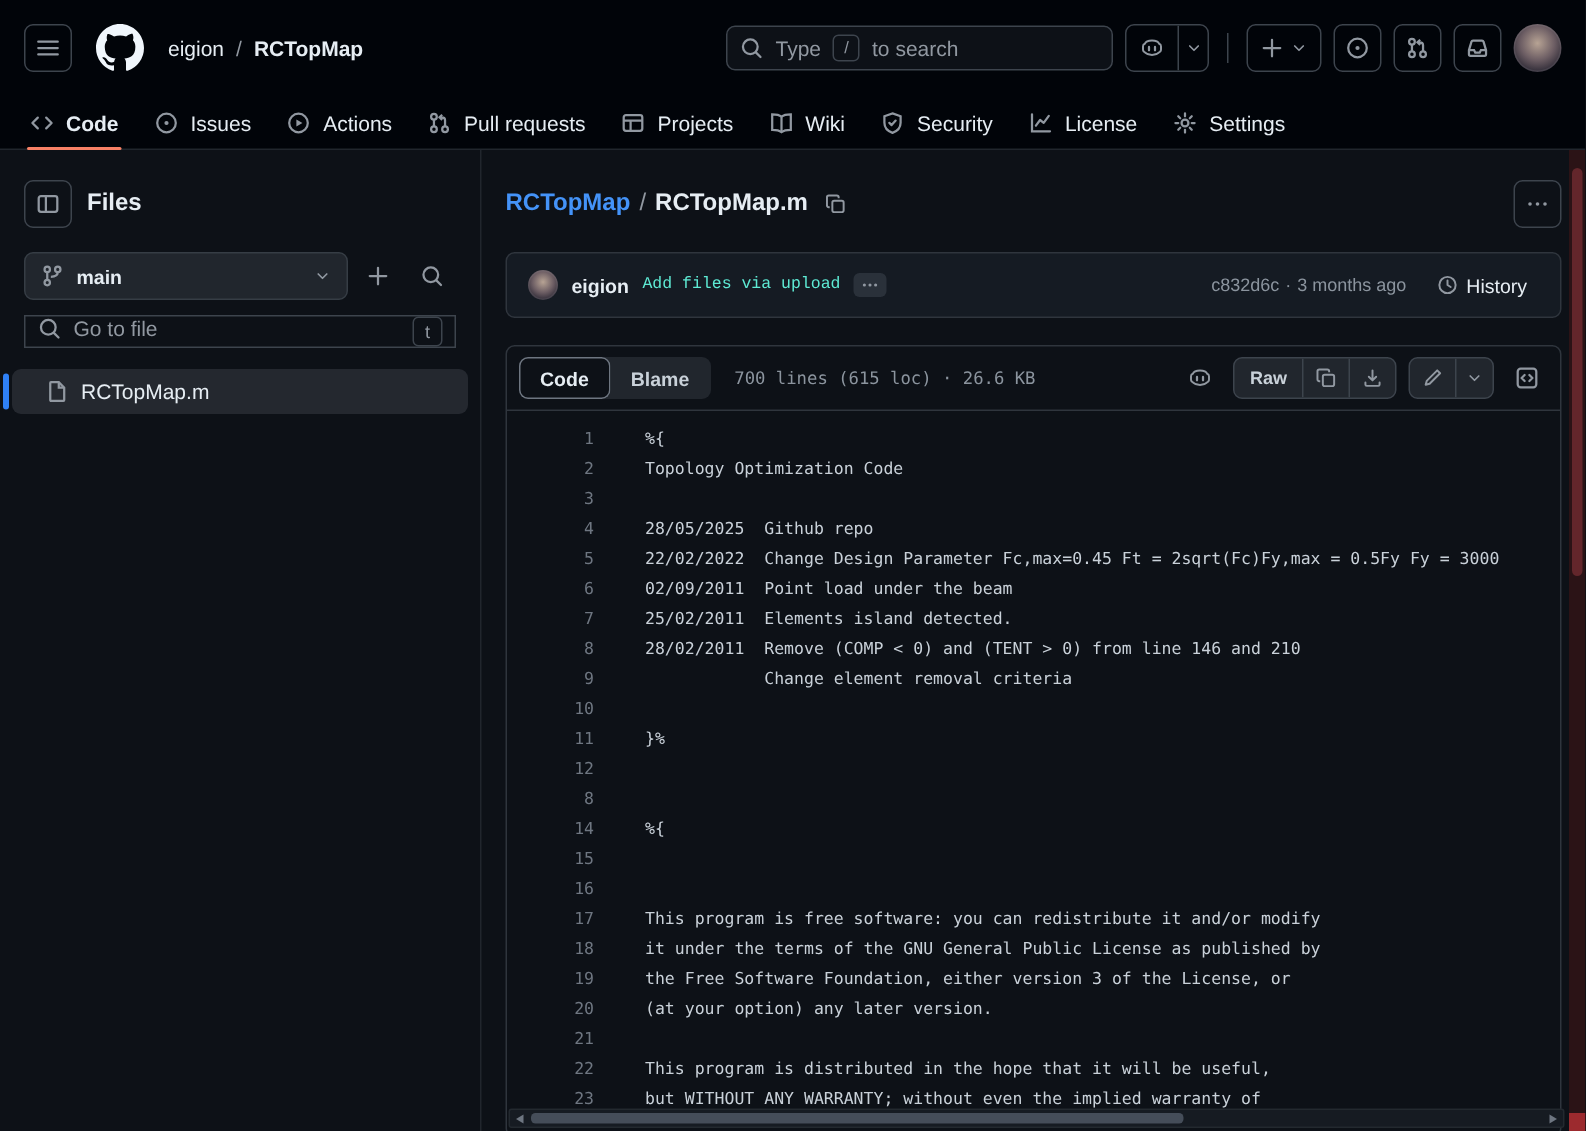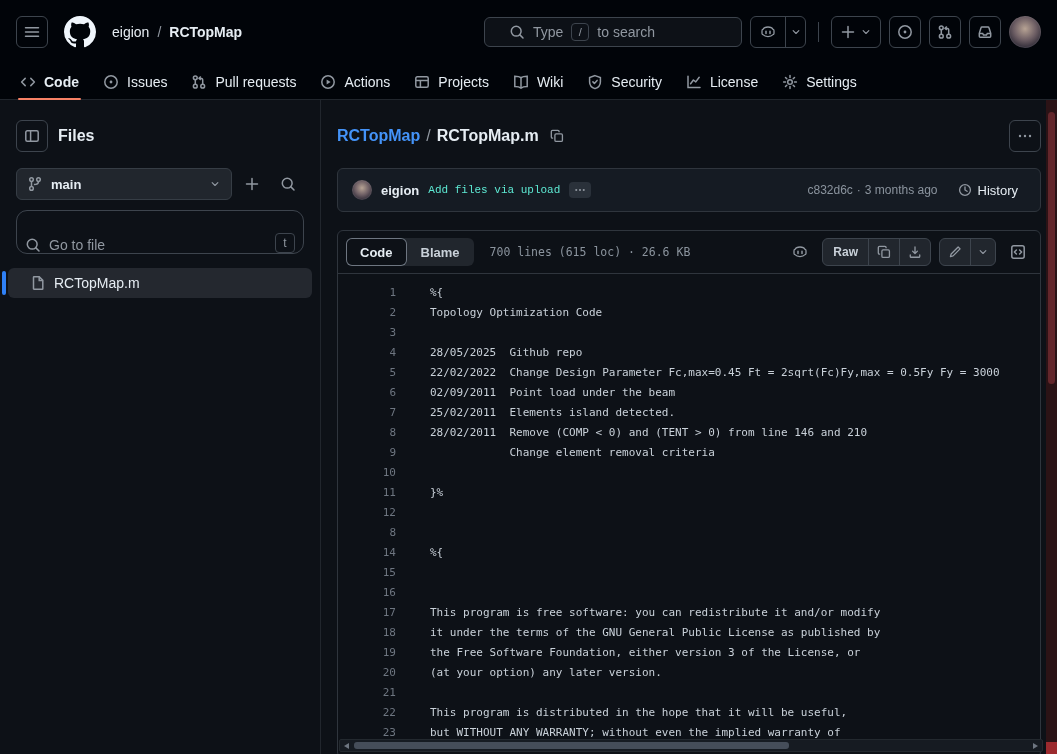--- a/index.html
+++ b/index.html
@@ -32,21 +32,21 @@
   .ibtn.xs { width:24px; height:24px; }
   .logo { color:#f0f6fc; margin:0 8px 0 8px; display:flex; }
   .logo svg { width:32px; height:32px; }
   .crumb { display:flex; align-items:center; gap:8px; font-size:14px; }
   .crumb .sep { color:#9198a1; }
   .crumb .repo { font-weight:600; }
 
   .top-right { margin-left:auto; display:flex; align-items:center; gap:8px; }
   .searchbox {
     width:258px; height:30px; border:1px solid #3d444d; border-radius:6px;
-    display:flex; align-items:center; gap:8px; padding:0 24px;
+    display:flex; align-items:center; gap:8px; padding:0 8px;
     color:#9198a1; background:#0d1117; cursor:text;
   }
   .kbd {
     border:1px solid #3d444d; border-radius:4px; min-width:18px; height:18px;
     display:inline-flex; align-items:center; justify-content:center;
     font-size:11px; color:#9198a1; padding:0 4px;
   }
   .split { display:flex; height:32px; border:1px solid #3d444d; border-radius:6px; overflow:hidden; }
   .split button { display:flex; align-items:center; justify-content:center; color:#9198a1; }
   .split .main-part { width:34px; }
@@ -87,22 +87,22 @@
   .files-title { font-weight:600; font-size:16px; }
   .side-controls { display:flex; align-items:center; gap:4px; margin-bottom:10px; }
   .branch-btn {
     flex:1; height:32px; background:#21262d; border:1px solid #363d45;
     border-radius:6px; display:flex; align-items:center; gap:8px;
     padding:0 10px; color:#9198a1;
   }
   .branch-btn .bname { color:#e6edf3; font-weight:600; font-size:13px; }
   .branch-btn .chev { margin-left:auto; }
   .goto {
-    height:44px; border:1px solid #3d444d; border-radius:11px;
-    display:flex; align-items:flex-end; gap:8px; padding:0 8px;
+    height:22px; border:1px solid #3d444d; border-radius:0;
+    display:flex; align-items:flex-start; gap:8px; padding:0 8px;
     color:#9198a1; cursor:text;
   }
   .goto .kbd { margin-left:auto; min-width:20px; height:20px; font-size:12px; border-radius:4px; }
   .tree { margin:14px -8px 0; position:relative; }
   .tree-item {
     position:relative; height:30px; border-radius:6px; display:flex;
     align-items:center; gap:8px; padding:0 8px 0 22px; color:#e6edf3; font-size:14px;
   }
   .tree-item svg { color:#9198a1; }
   .tree-item.selected { background:rgba(177,186,196,.14); }
@@ -268,33 +268,33 @@
   </a>
   <a class="rtab">
     <svg class="ic" viewBox="0 0 16 16">
         <circle cx="8" cy="8" r="6.2"></circle>
         <circle cx="8" cy="8" r="1.4" fill="currentColor" stroke="none"></circle>
       </svg>
     <span>Issues</span>
   </a>
   <a class="rtab">
     <svg class="ic" viewBox="0 0 16 16">
+        <circle cx="8" cy="8" r="6.2"></circle>
+        <path d="M6.6 5.6v4.8L10.6 8Z" fill="currentColor" stroke="none"></path>
+      </svg>
+    <span>Actions</span>
+  </a>
+  <a class="rtab">
+    <svg class="ic" viewBox="0 0 16 16">
         <circle cx="4.3" cy="3.8" r="1.9"></circle>
         <circle cx="4.3" cy="12.2" r="1.9"></circle>
         <circle cx="11.7" cy="12.2" r="1.9"></circle>
         <path d="M4.3 5.7v4.6M11.7 10.3V6.2c0-1.2-.8-2-2-2H8.3M9.8 2.5 8 4.2l1.8 1.7"></path>
       </svg>
     <span>Pull requests</span>
-  </a>
-  <a class="rtab">
-    <svg class="ic" viewBox="0 0 16 16">
-        <circle cx="8" cy="8" r="6.2"></circle>
-        <path d="M6.6 5.6v4.8L10.6 8Z" fill="currentColor" stroke="none"></path>
-      </svg>
-    <span>Actions</span>
   </a>
   <a class="rtab">
     <svg class="ic" viewBox="0 0 16 16">
         <rect x="1.8" y="2.8" width="12.4" height="10.4" rx="1.5"></rect>
         <path d="M1.8 6.4h12.4M6.4 6.4v6.8"></path>
       </svg>
     <span>Projects</span>
   </a>
   <a class="rtab">
     <svg class="ic" viewBox="0 0 16 16">

